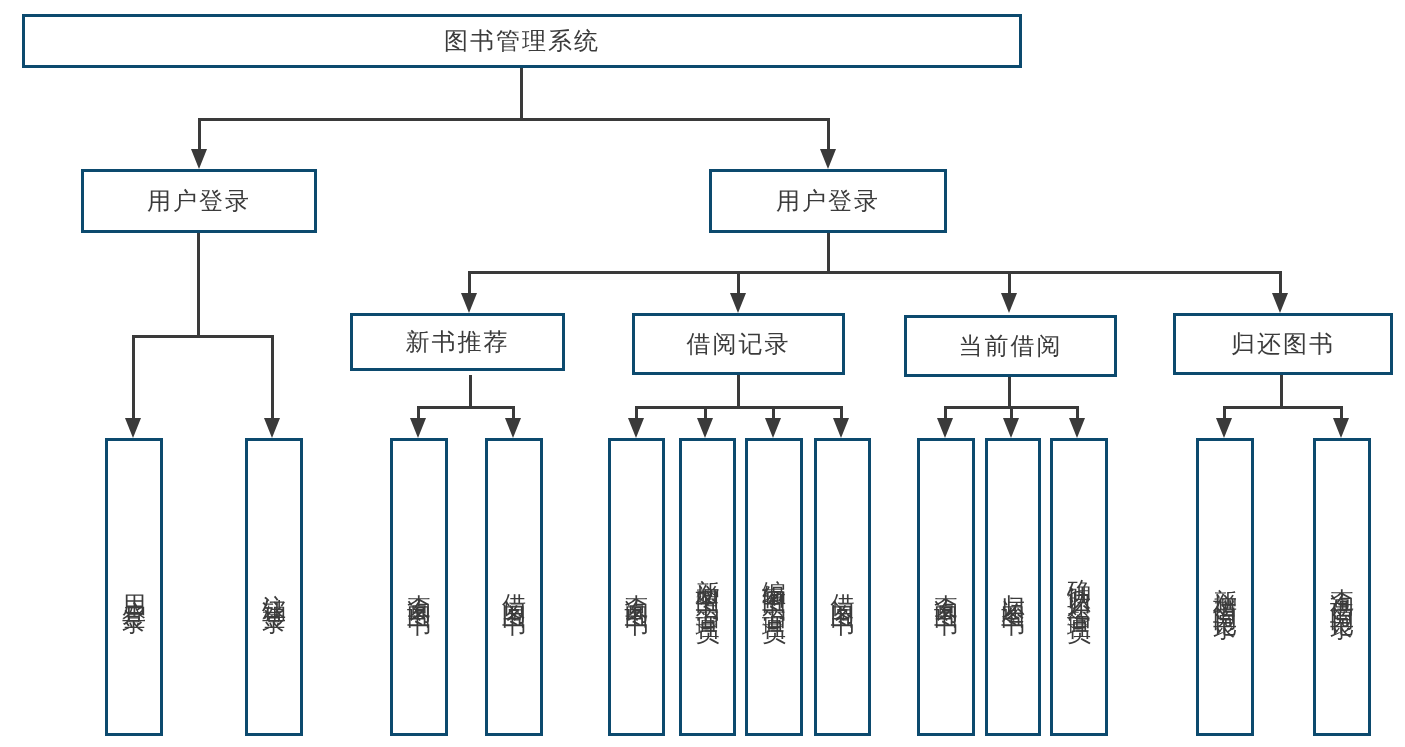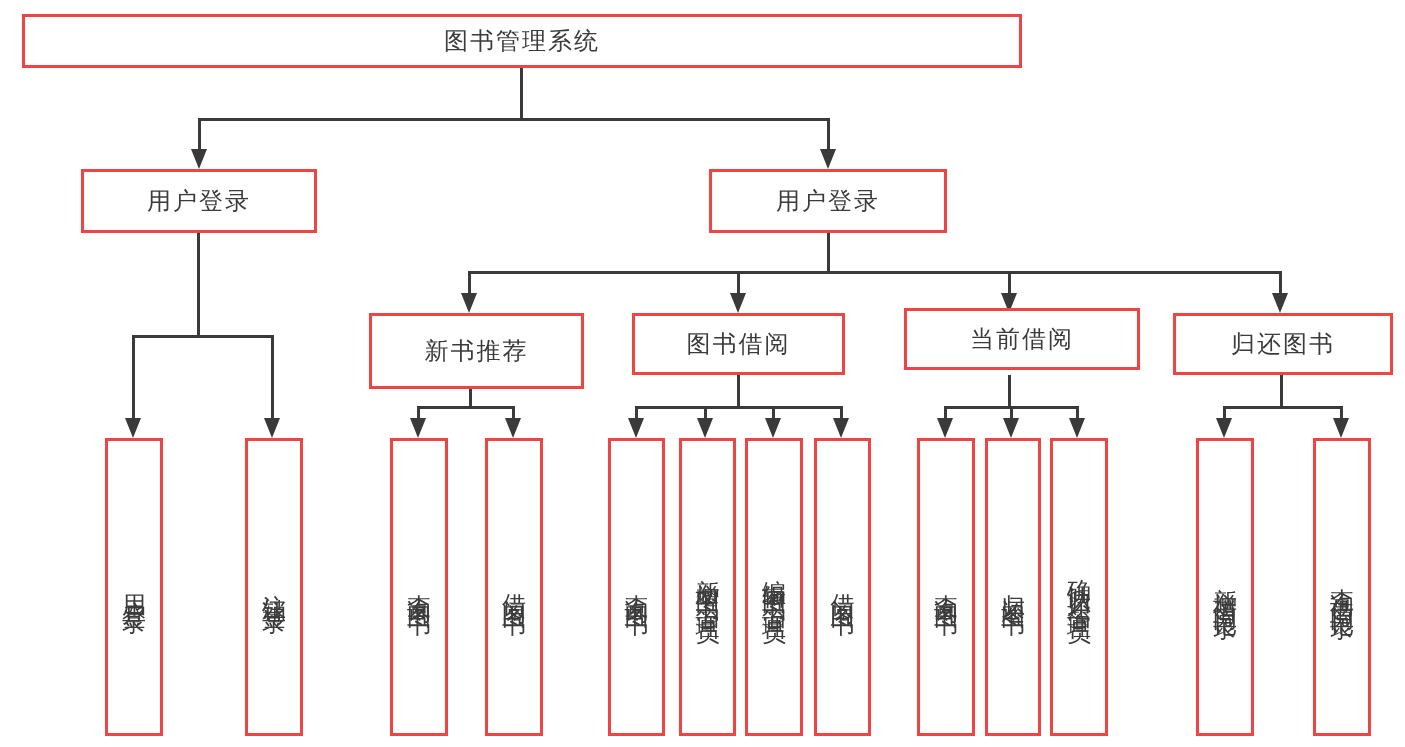--- a/index.html
+++ b/index.html
@@ -7,21 +7,21 @@
     position:relative;
     width:1405px;height:747px;
     background:#ffffff;
     font-family:"Liberation Sans","DejaVu Sans",sans-serif;
     overflow:hidden;
   }
   .box{
     position:absolute;
     box-sizing:border-box;
     background:#ffffff;
-    border:3px solid #ef4444;
+    border:3px solid #0c4a6e;
     display:flex;
     align-items:center;
     justify-content:center;
     color:#3b3b3b;
     font-size:24px;
     letter-spacing:2px;
     text-align:center;
     white-space:nowrap;
   }
   .leaf span{
@@ -124,29 +124,29 @@
   </div>
 
   <div class="box" style="left:81px;top:169px;width:236px;height:64px;">
     <span>用户登录</span>
   </div>
 
   <div class="box" style="left:709px;top:169px;width:238px;height:64px;">
     <span>用户登录</span>
   </div>
 
-  <div class="box" style="left:369px;top:313px;width:215px;height:76px;">
+  <div class="box" style="left:350px;top:313px;width:215px;height:58px;">
     <span>新书推荐</span>
   </div>
 
   <div class="box" style="left:632px;top:313px;width:213px;height:62px;">
-    <span>图书借阅</span>
-  </div>
-
-  <div class="box" style="left:904px;top:308px;width:236px;height:62px;">
+    <span>借阅记录</span>
+  </div>
+
+  <div class="box" style="left:904px;top:315px;width:213px;height:62px;">
     <span>当前借阅</span>
   </div>
 
   <div class="box" style="left:1173px;top:313px;width:220px;height:62px;">
     <span>归还图书</span>
   </div>
 
   <div class="box leaf" style="left:105px;top:438px;width:58px;height:298px;">
     <span>用户登录</span>
   </div>

